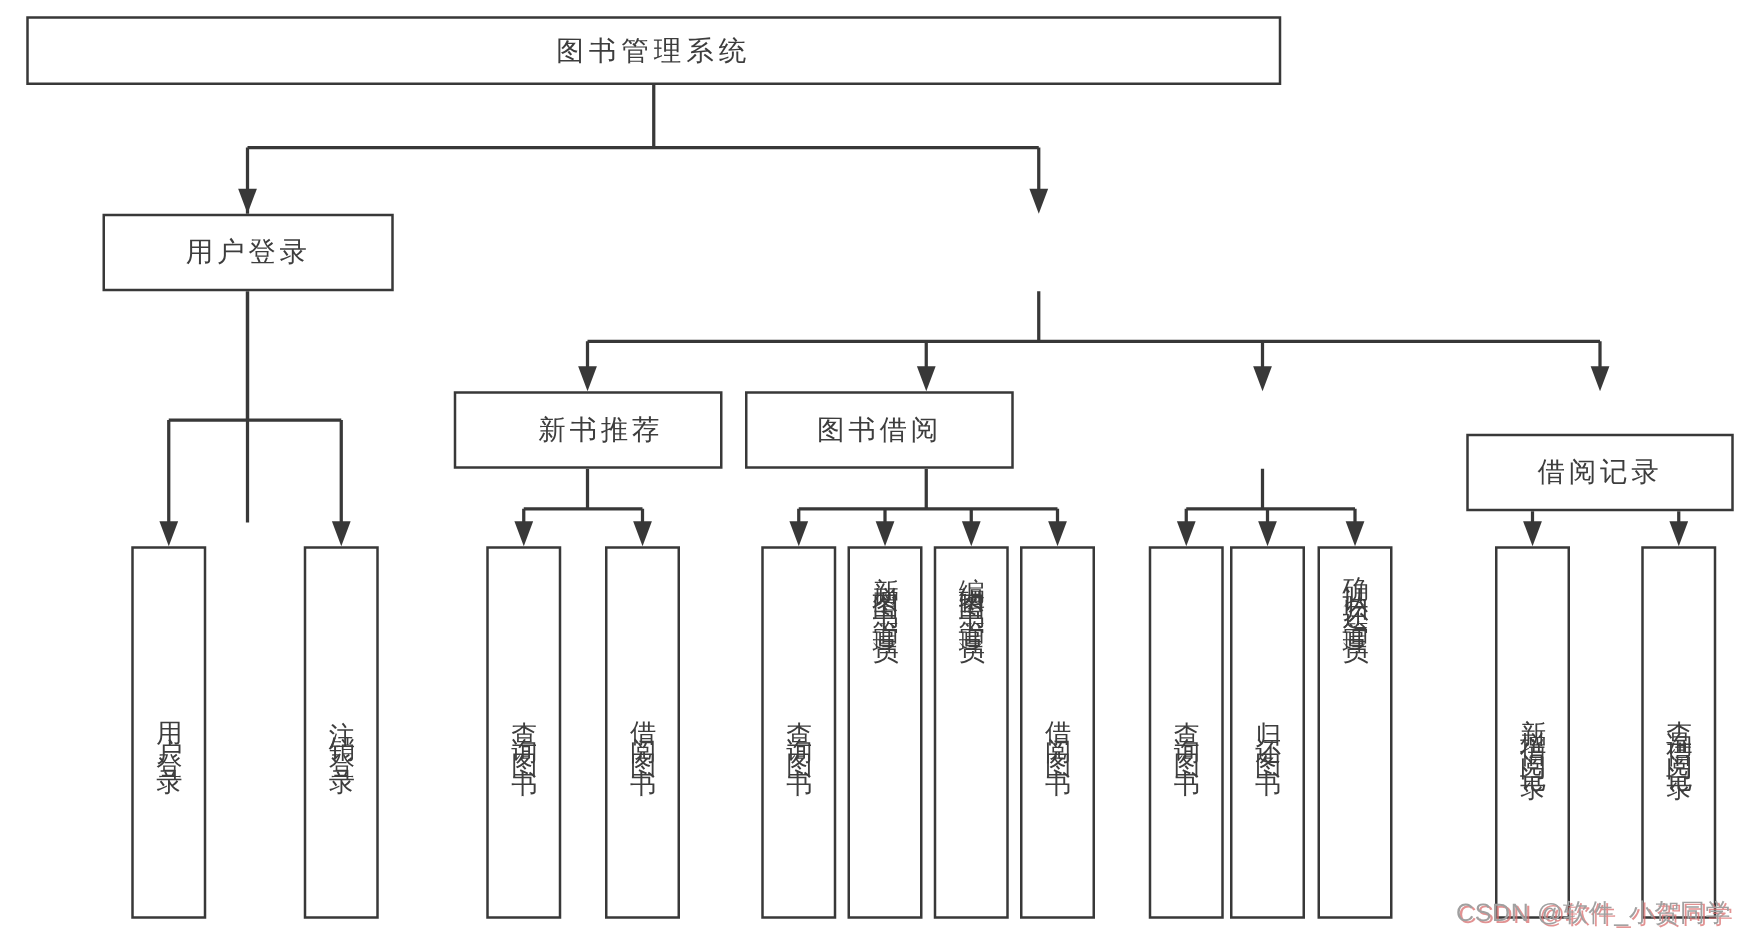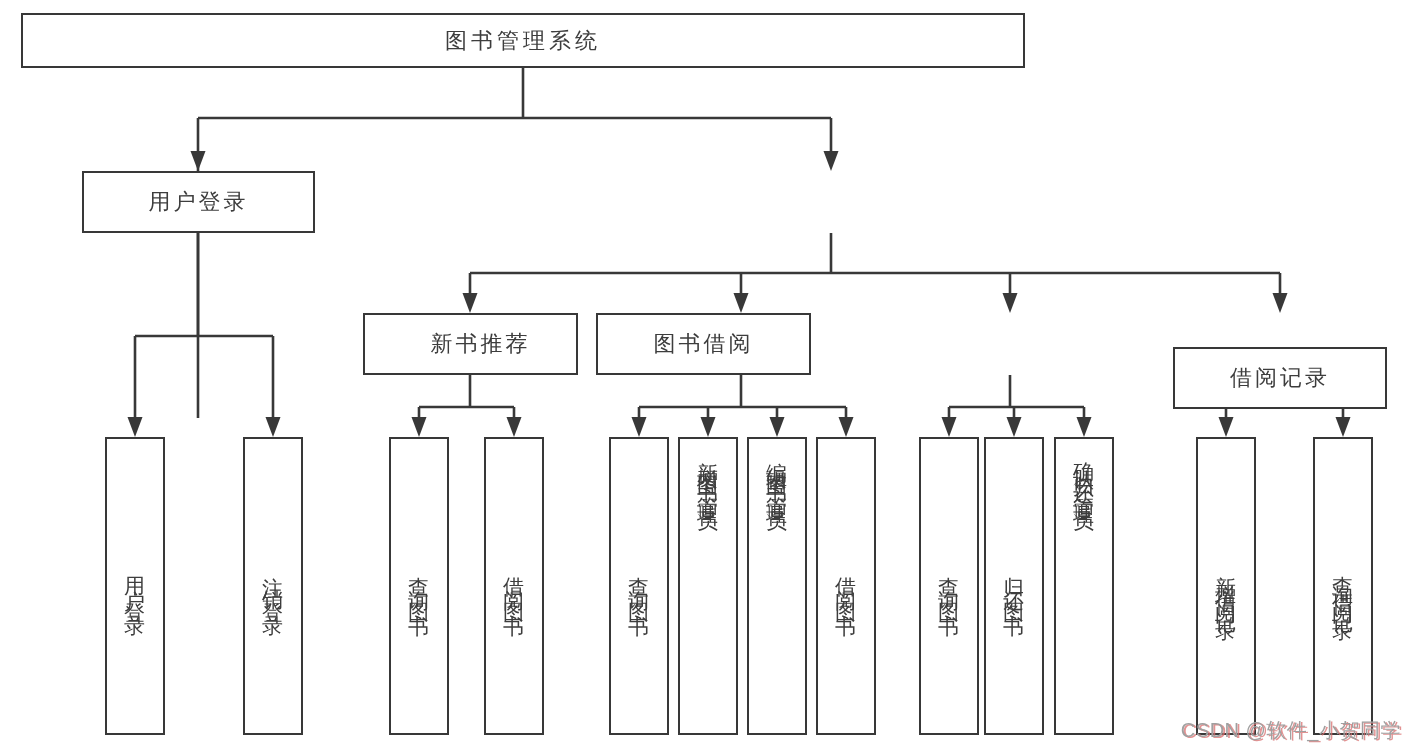--- a/index.html
+++ b/index.html
@@ -28,21 +28,21 @@
     writing-mode:vertical-rl;
     text-orientation:mixed;
     font-size:21px;
     letter-spacing:13px;
     line-height:1;
   }
   .leaf.mid{letter-spacing:9px;}
   .leaf.long{letter-spacing:7px;justify-content:flex-start;padding-top:6px;}
   .watermark{
     position:absolute;
-    right:4px;bottom:3px;
+    right:20px;bottom:3px;
     z-index:2;
     font-size:20px;
     letter-spacing:0.5px;
     color:#a0a0a0;
     text-shadow:2px 1px 0 rgba(216,110,110,0.75);
     white-space:nowrap;
   }
 </style>
 </head>
 <body>

